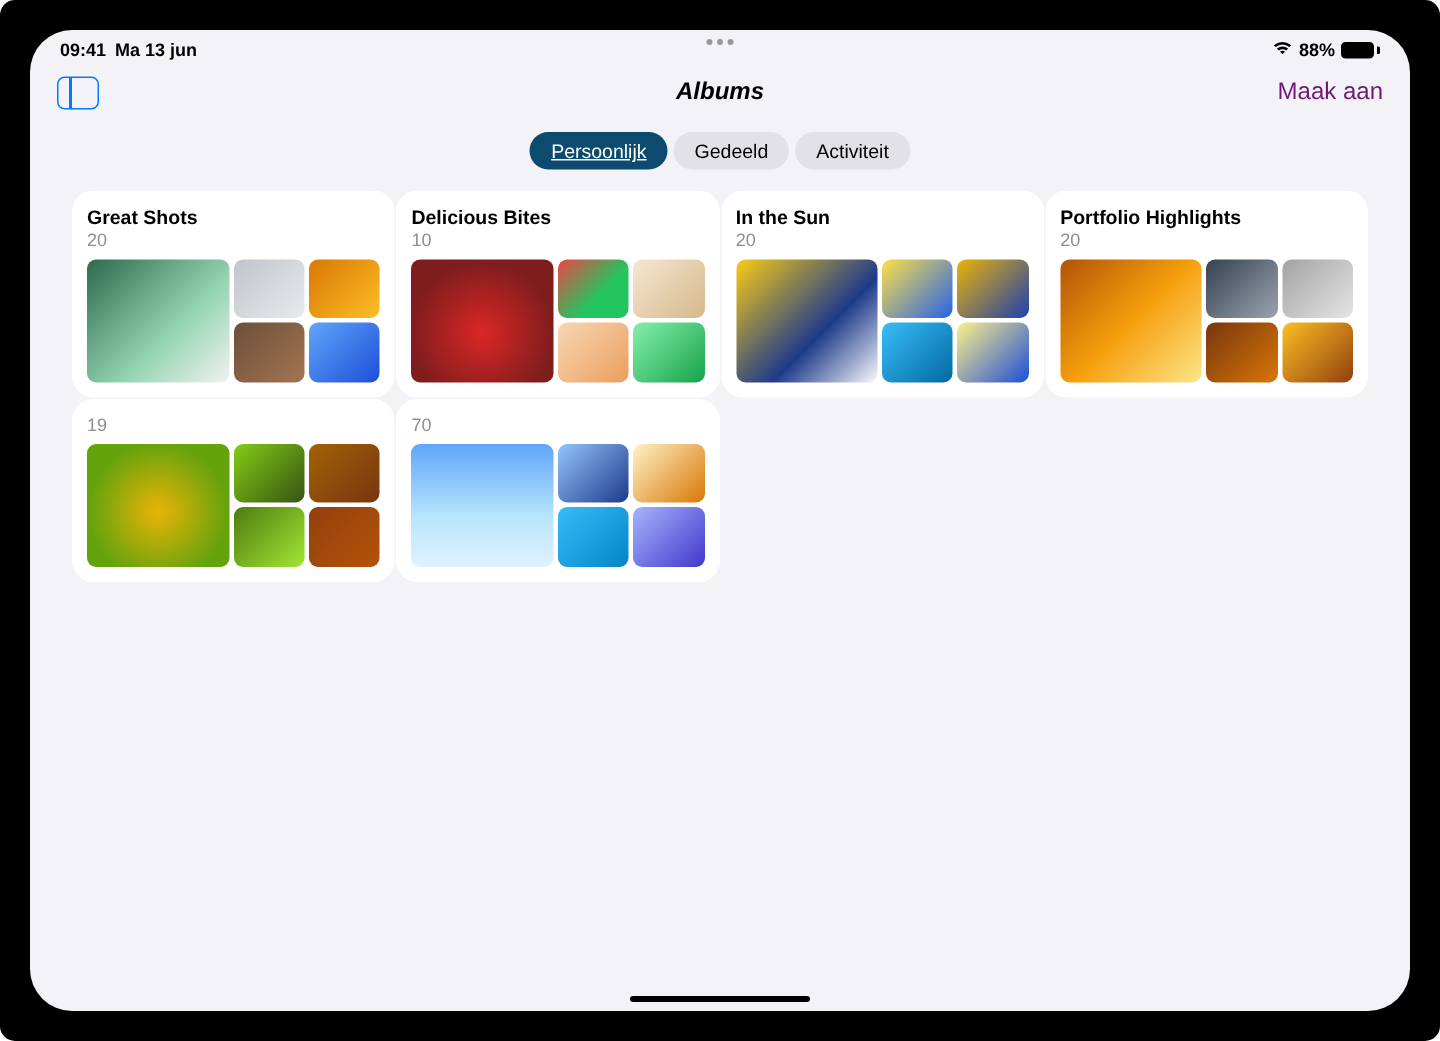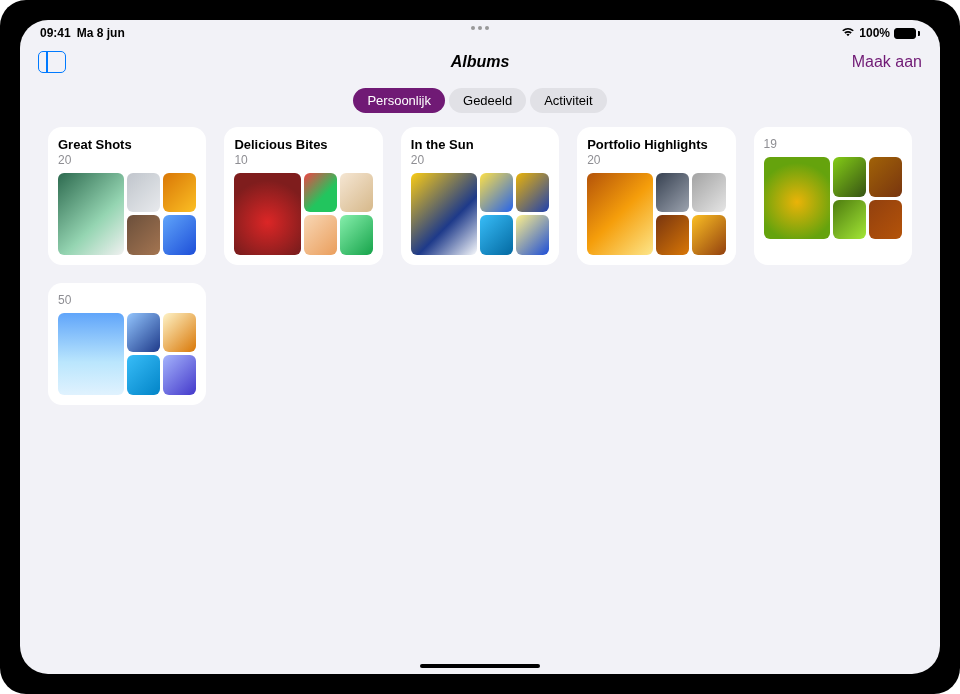--- a/index.html
+++ b/index.html
@@ -2,21 +2,21 @@
 <html><head>
 <meta charset="utf-8">
 <style>
   * { box-sizing: border-box; margin: 0; padding: 0; }
   html, body { width: 960px; height: 694px; background: #fff; font-family: -apple-system, "SF Pro Text", "Helvetica Neue", Arial, sans-serif; }
   
   .device-frame {
     width: 960px;
     height: 694px;
     background: #000;
-    border-radius: 26px;
+    border-radius: 10px;
     padding: 20px;
     position: relative;
   }
   
   .screen {
     width: 100%;
     height: 100%;
     background: #f2f2f7;
     border-radius: 28px;
     position: relative;
@@ -88,34 +88,35 @@
   .segment {
     padding: 5px 14px;
     border-radius: 14px;
     font-size: 13px;
     font-weight: 500;
     cursor: pointer;
     background: #e1e1e6;
     color: #000;
   }
   .segment.active {
-    background: #701a75;
+    background: #0c4a6e;
     color: #fff;
+    text-decoration: underline;
   }
   
   
   .content {
     flex: 1;
     padding: 0 28px;
     overflow: hidden;
   }
   .album-grid {
     display: grid;
-    grid-template-columns: repeat(5, 1fr);
-    gap: 18px;
+    grid-template-columns: repeat(4, 1fr);
+    gap: 1px;
   }
   .album-card {
     background: #fff;
     border-radius: 14px;
     padding: 10px 10px 10px 10px;
     cursor: pointer;
     display: flex;
     flex-direction: column;
   }
   .album-title { font-size: 13px; font-weight: 600; color: #000; line-height: 1.2; }
@@ -192,29 +193,29 @@
 
     <div class="multitask">
       <span></span>
         <span></span>
         <span></span>
     </div>
 
     <div class="status-bar">
       <div class="status-left">
         <span>09:41</span>
-        <span>Ma 8 jun</span>
+        <span>Ma 13 jun</span>
       </div>
       <div class="status-right">
         <span class="wifi-icon">
           <svg viewBox="0 0 16 12">
               <path d="M8 11 L6 8.8 Q8 7.6 10 8.8 Z M3.5 6.4 Q8 3 12.5 6.4 L11 8 Q8 5.8 5 8 Z M1 3.8 Q8 -1.5 15 3.8 L13.5 5.2 Q8 1 2.5 5.2 Z" fill="#000"></path>
             </svg>
         </span>
-        <span>100%</span>
+        <span>88%</span>
         <span class="battery">
           <span class="battery-body"></span>
             <span class="battery-tip"></span>
         </span>
       </div>
     </div>
 
     <div class="nav-bar">
       <div class="sidebar-toggle"></div>
       <div class="nav-title">Albums</div>
@@ -286,21 +287,21 @@
           <div class="thumbs">
             <div class="thumb big"></div>
             <div class="thumb t1"></div>
             <div class="thumb t2"></div>
             <div class="thumb t3"></div>
             <div class="thumb t4"></div>
           </div>
         </div>
 
         <div class="album-card a7">
-          <div class="album-count">50</div>
+          <div class="album-count">70</div>
           <div class="thumbs">
             <div class="thumb big"></div>
             <div class="thumb t1"></div>
             <div class="thumb t2"></div>
             <div class="thumb t3"></div>
             <div class="thumb t4"></div>
           </div>
         </div>
 
       </div>

